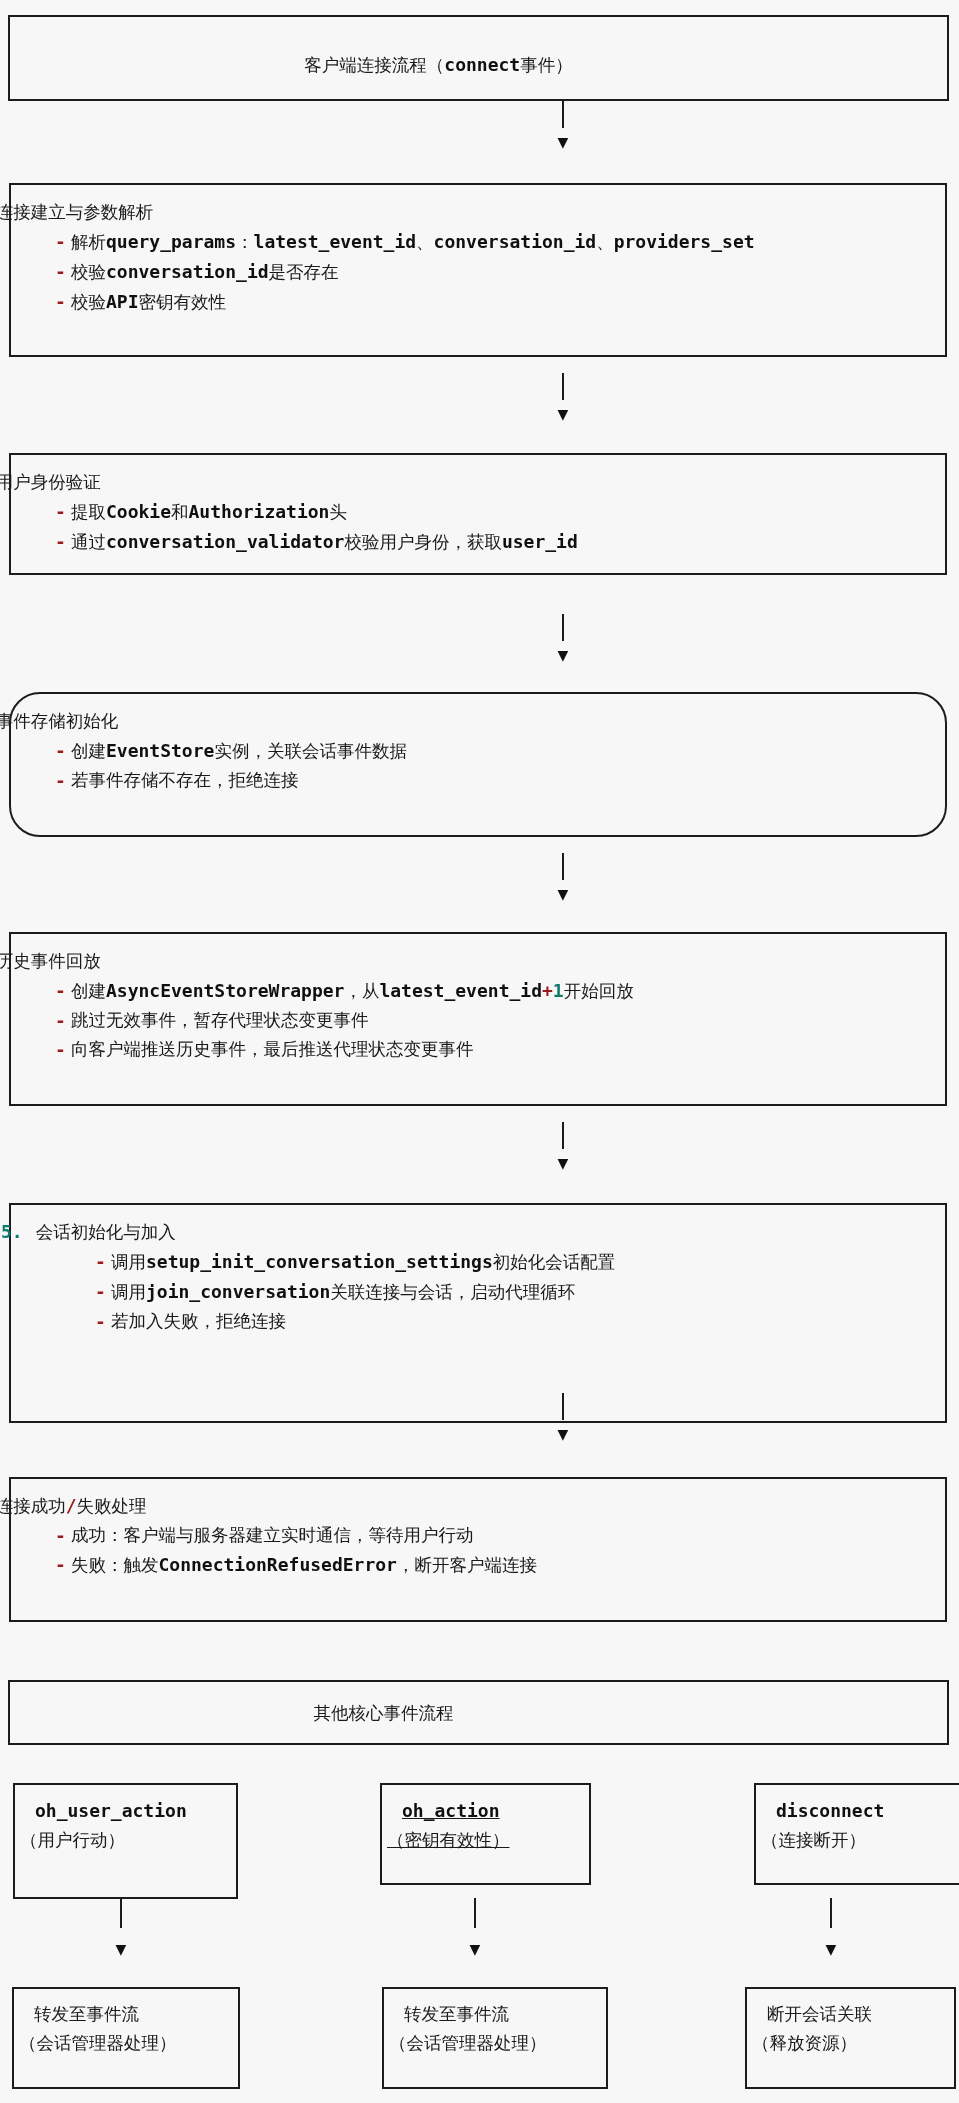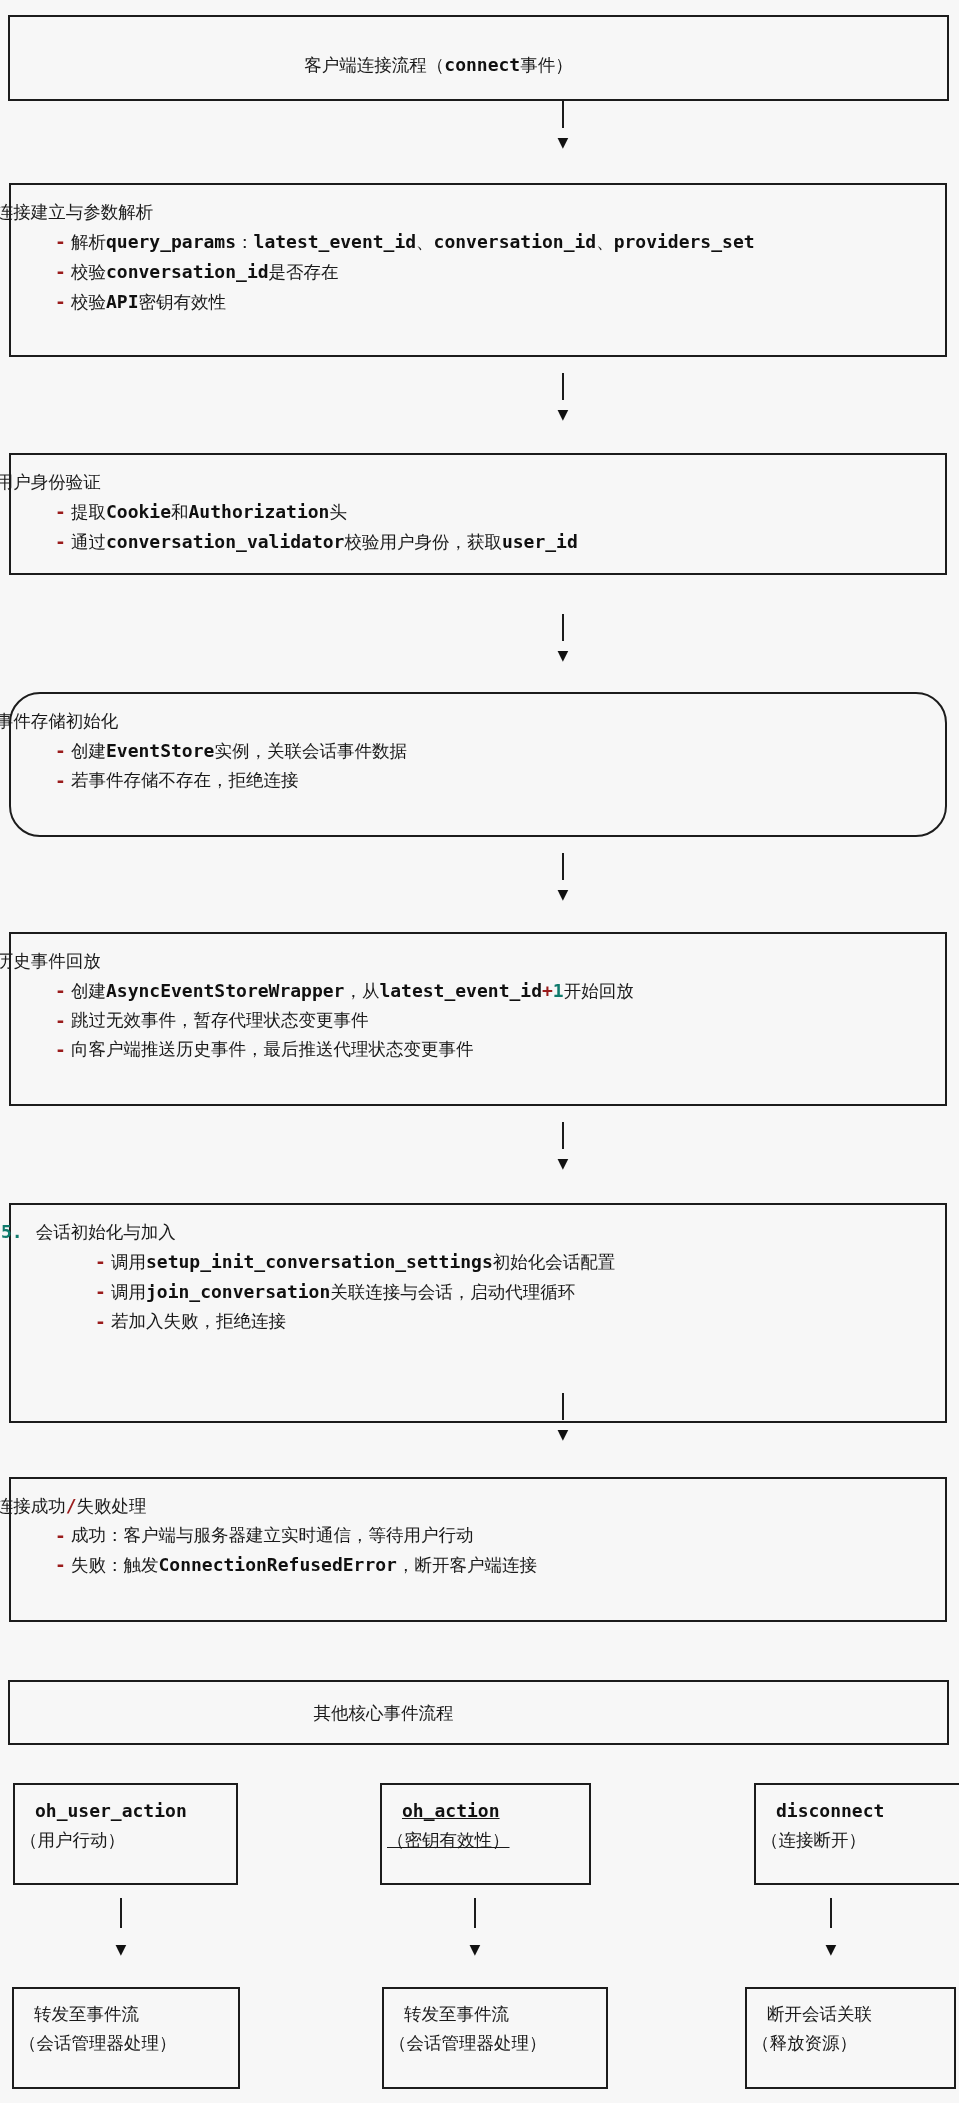--- a/index.html
+++ b/index.html
@@ -123,21 +123,21 @@
   <div class="box step" style="top:1477px;height:145px;">
     <div class="line head"><span class="inner"><span class="num">6.</span><span class="zh">连接成功</span><span class="slash">/</span><span class="zh">失败处理</span></span></div>
     <div class="line bullet"><span class="dash">-</span><span class="zh">成功：客户端与服务器建立实时通信，等待用户行动</span></div>
     <div class="line bullet"><span class="dash">-</span><span class="zh">失败：触发</span><span class="code">ConnectionRefusedError</span><span class="zh">，断开客户端连接</span></div>
   </div>
 
   <div class="box sectionbox">
     <div class="inner line"><span class="zh">其他核心事件流程</span></div>
   </div>
 
-  <div class="box evbox" style="left:13px;top:1783px;width:225px;height:102px;">
+  <div class="box evbox" style="left:13px;top:1783px;width:225px;height:116px;">
     <div class="line l1"><span class="code">oh_user_action</span></div>
     <div class="line l2"><span class="zh">（用户行动）</span></div>
   </div>
   <div class="box evbox" style="left:380px;top:1783px;width:211px;height:102px;text-decoration:underline;">
     <div class="line l1"><span class="code">oh_action</span></div>
     <div class="line l2"><span class="zh">（密钥有效性）</span></div>
   </div>
   <div class="box evbox" style="left:754px;top:1783px;width:216px;height:102px;">
     <div class="line l1"><span class="code">disconnect</span></div>
     <div class="line l2"><span class="zh">（连接断开）</span></div>

